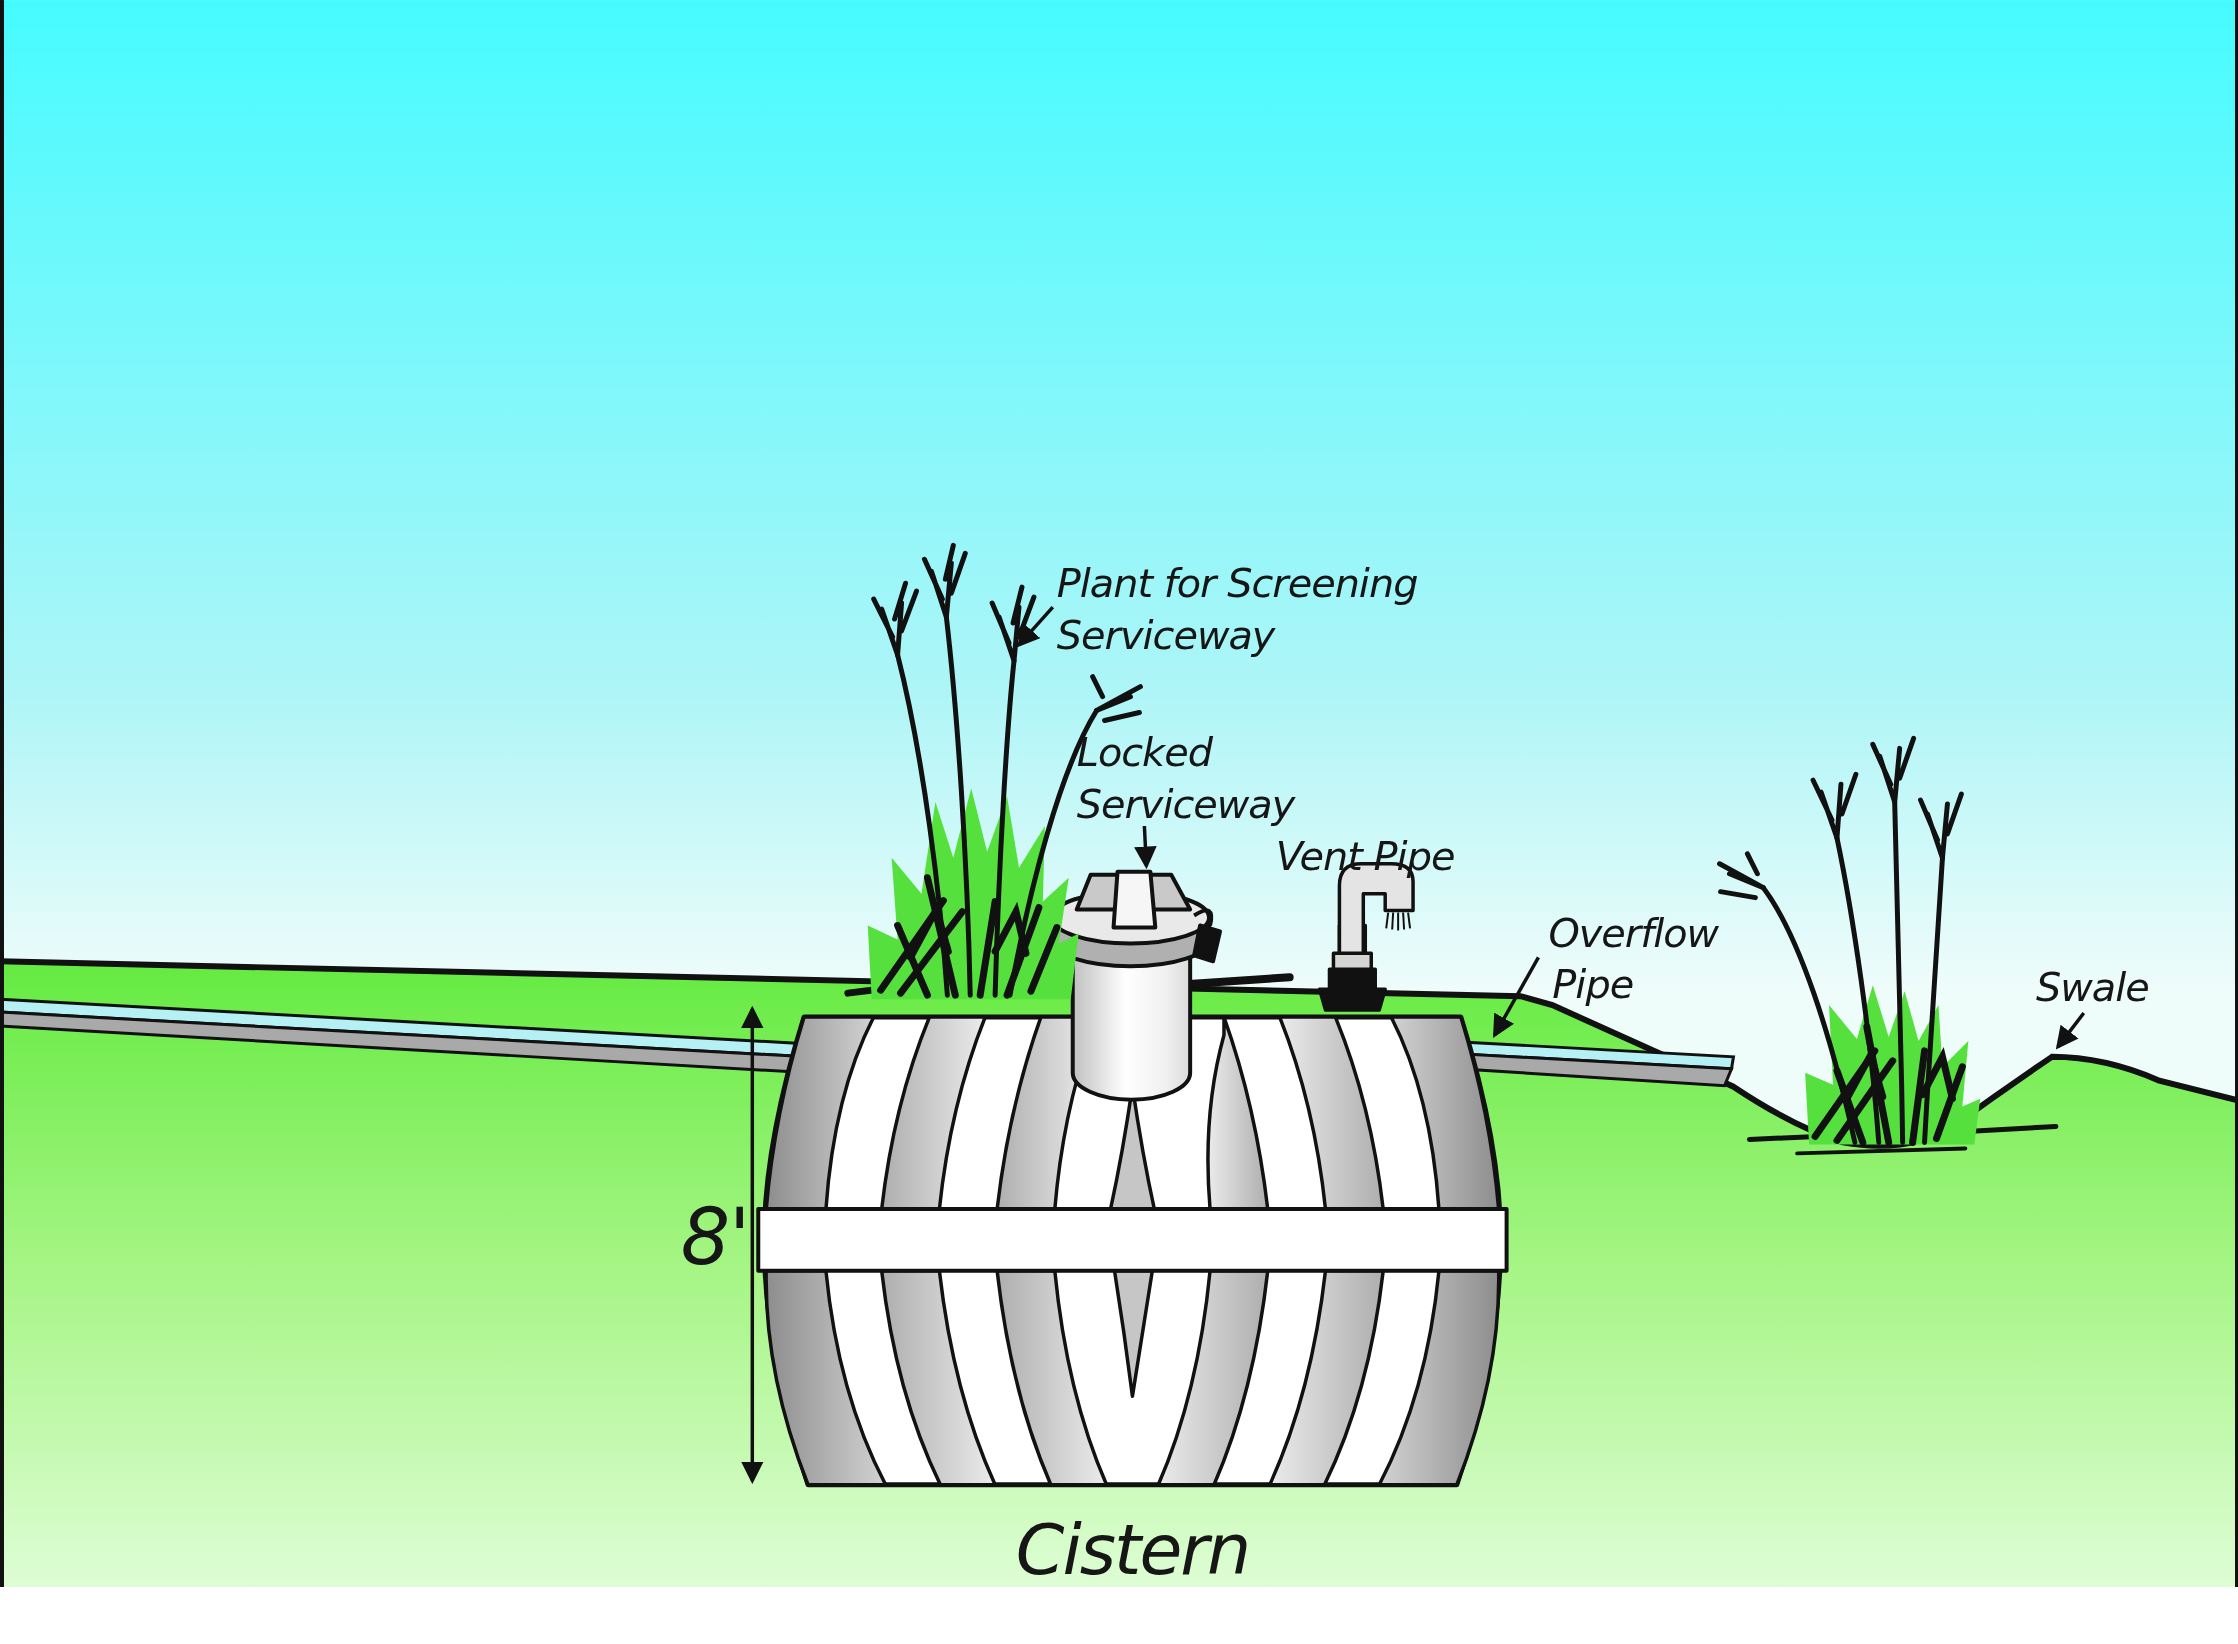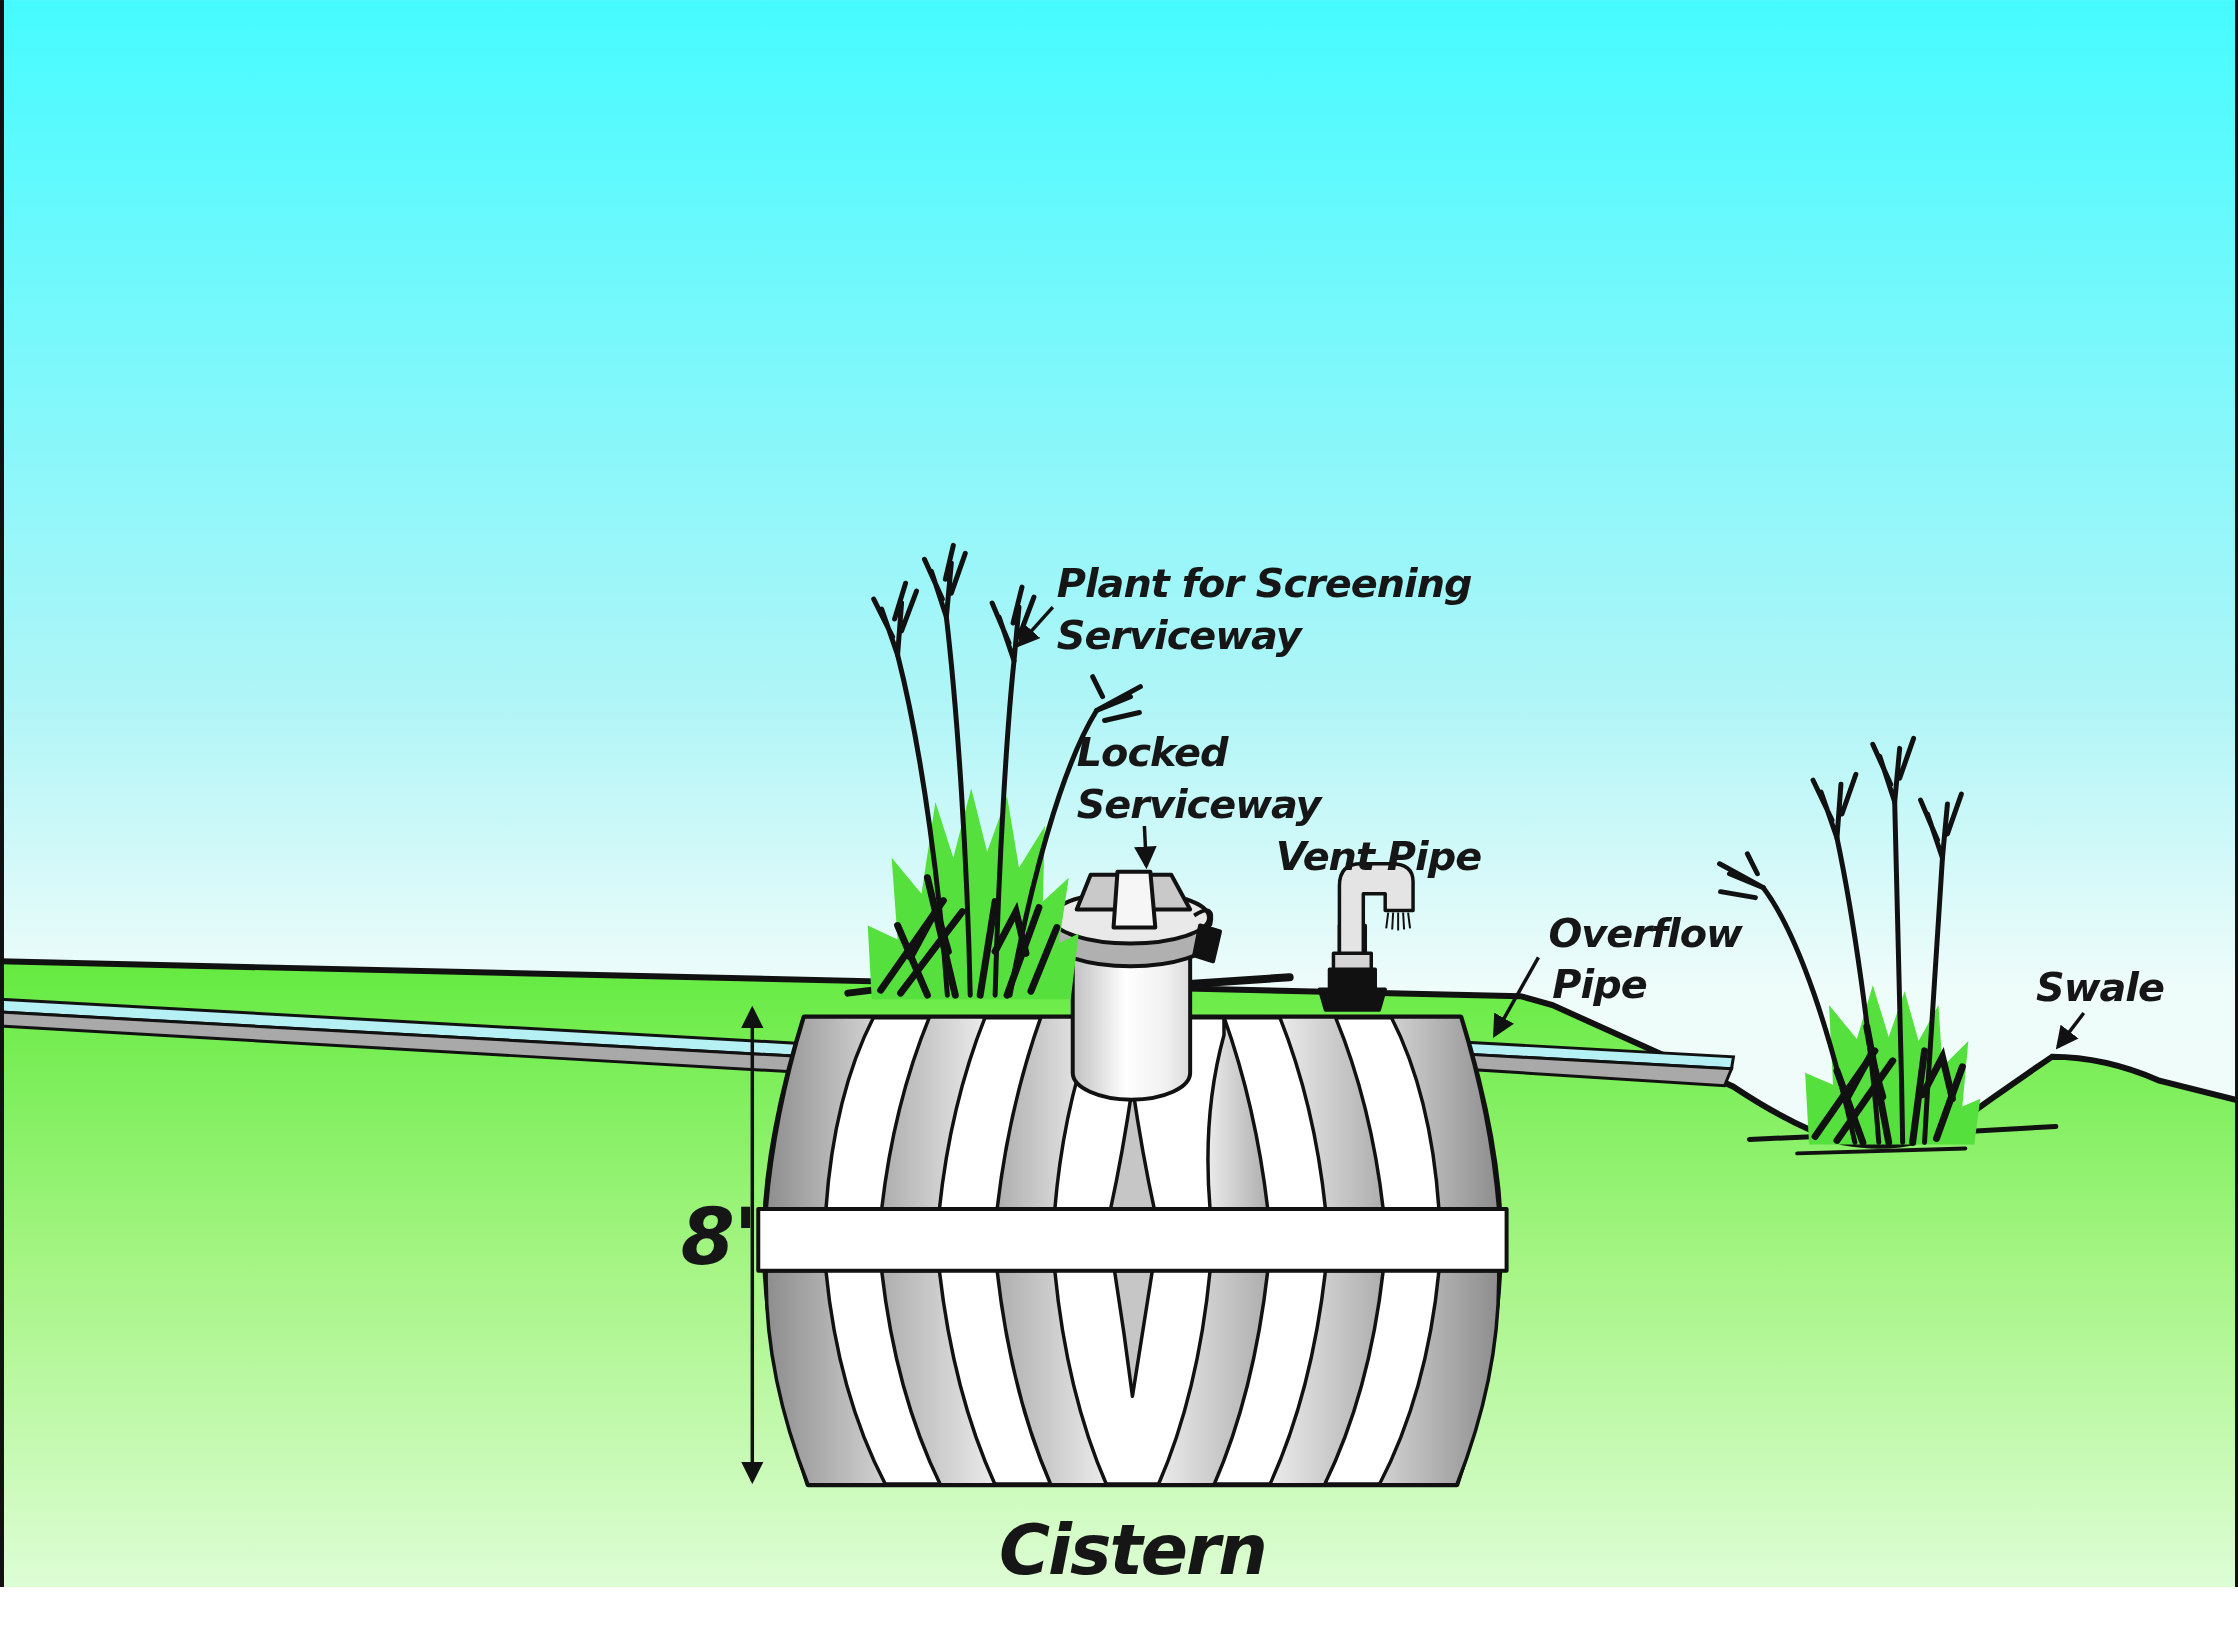--- a/index.html
+++ b/index.html
@@ -2,21 +2,20 @@
 <html><head>
 <meta charset="utf-8">
 <title></title>
 <style>
   html,body{margin:0;padding:0;background:#ffffff;}
   .stage{
     position:relative;
     width:2239px;height:1587px;
     overflow:hidden;
     font-family:"DejaVu Sans", sans-serif;
-    font-weight:bold;
   }
   svg{display:block;width:2239px;height:1645px;}
   text{
     font-family:"DejaVu Sans", sans-serif;
     font-style:italic;
     fill:#161616;
     letter-spacing:-1px;
   }
   .lbl{font-size:40px;}
   .lbl-big{font-size:70px;letter-spacing:-2px;}

